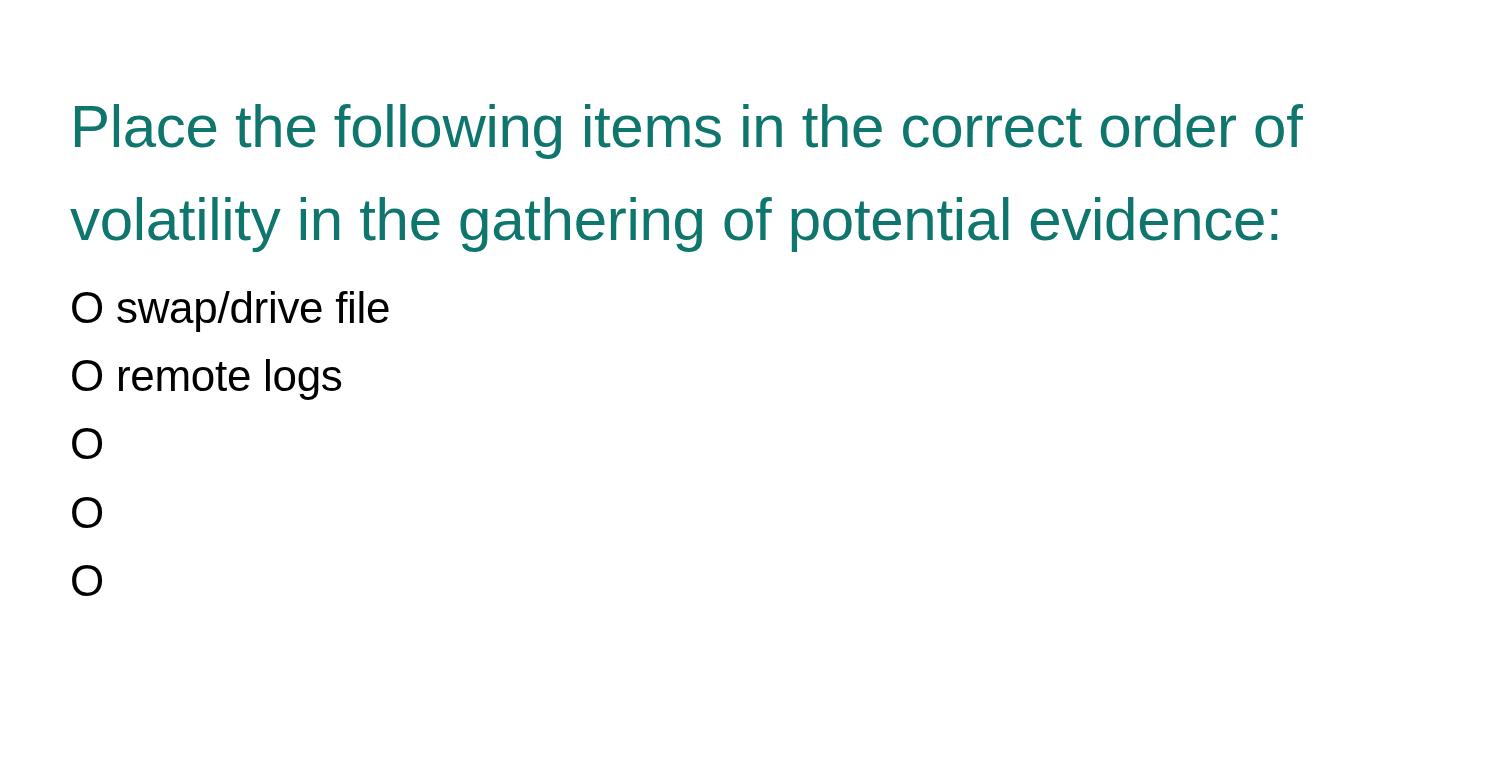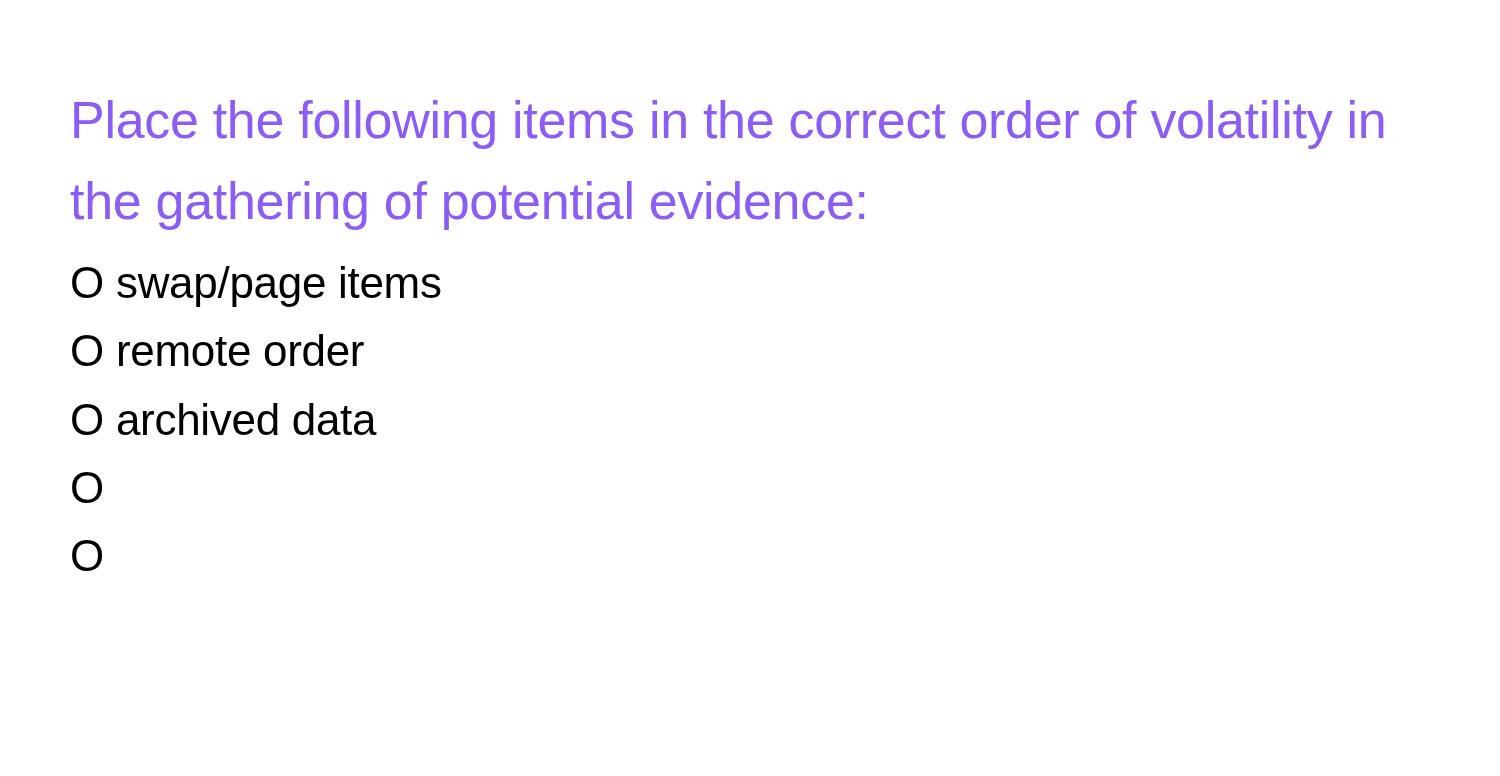--- a/index.html
+++ b/index.html
@@ -8,23 +8,23 @@
       box-sizing: border-box;
     }
     body {
       background: #ffffff;
       font-family: -apple-system, BlinkMacSystemFont, 'Segoe UI', Helvetica, Arial, sans-serif;
       width: 1500px;
       height: 776px;
       padding: 80px 70px;
     }
     .question-text {
-      font-size: 52px;
+      font-size: 60px;
       line-height: 1.55;
-      color: #8b5cf6;
+      color: #0f766e;
       letter-spacing: -0.3px;
       margin-bottom: 8px;
     }
     .option {
       display: flex;
       align-items: center;
       font-size: 44px;
       line-height: 1.55;
       color: #000000;
       letter-spacing: -0.3px;
@@ -33,31 +33,30 @@
       margin-right: 12px;
     }
   </style>
 </head>
 <body>
 
 <div class="question-text">Place the following items in the correct order of volatility in the gathering of potential evidence:</div>
 
 <div class="option">
   <span class="option-marker">O</span>
-  <span>swap/page items</span>
+  <span>swap/drive file</span>
 </div>
 
 <div class="option">
   <span class="option-marker">O</span>
-  <span>remote order</span>
+  <span>remote logs</span>
 </div>
 
 <div class="option">
   <span class="option-marker">O</span>
-  <span>archived data</span>
 </div>
 
 <div class="option">
   <span class="option-marker">O</span>
 </div>
 
 <div class="option">
   <span class="option-marker">O</span>
 </div>
 

